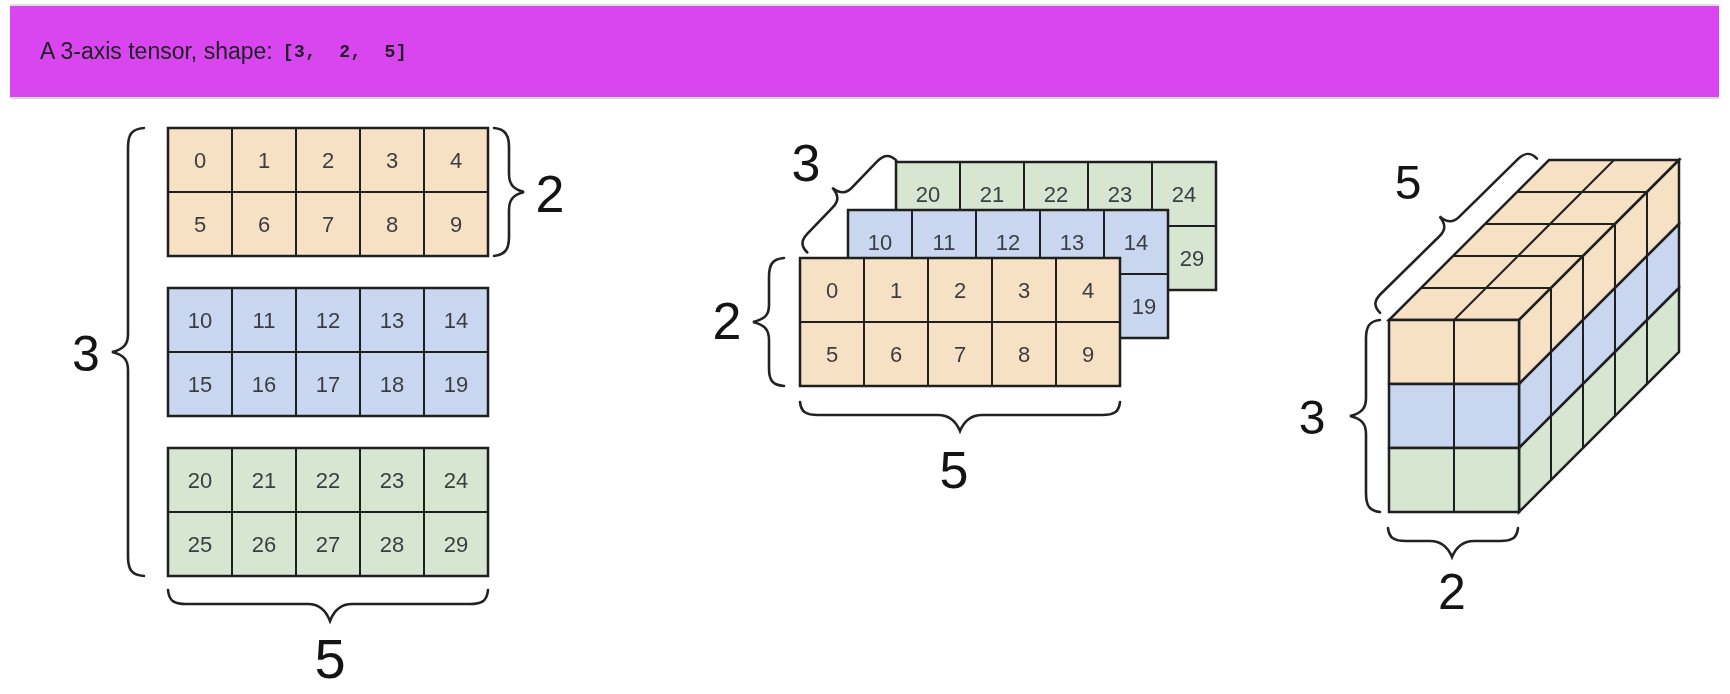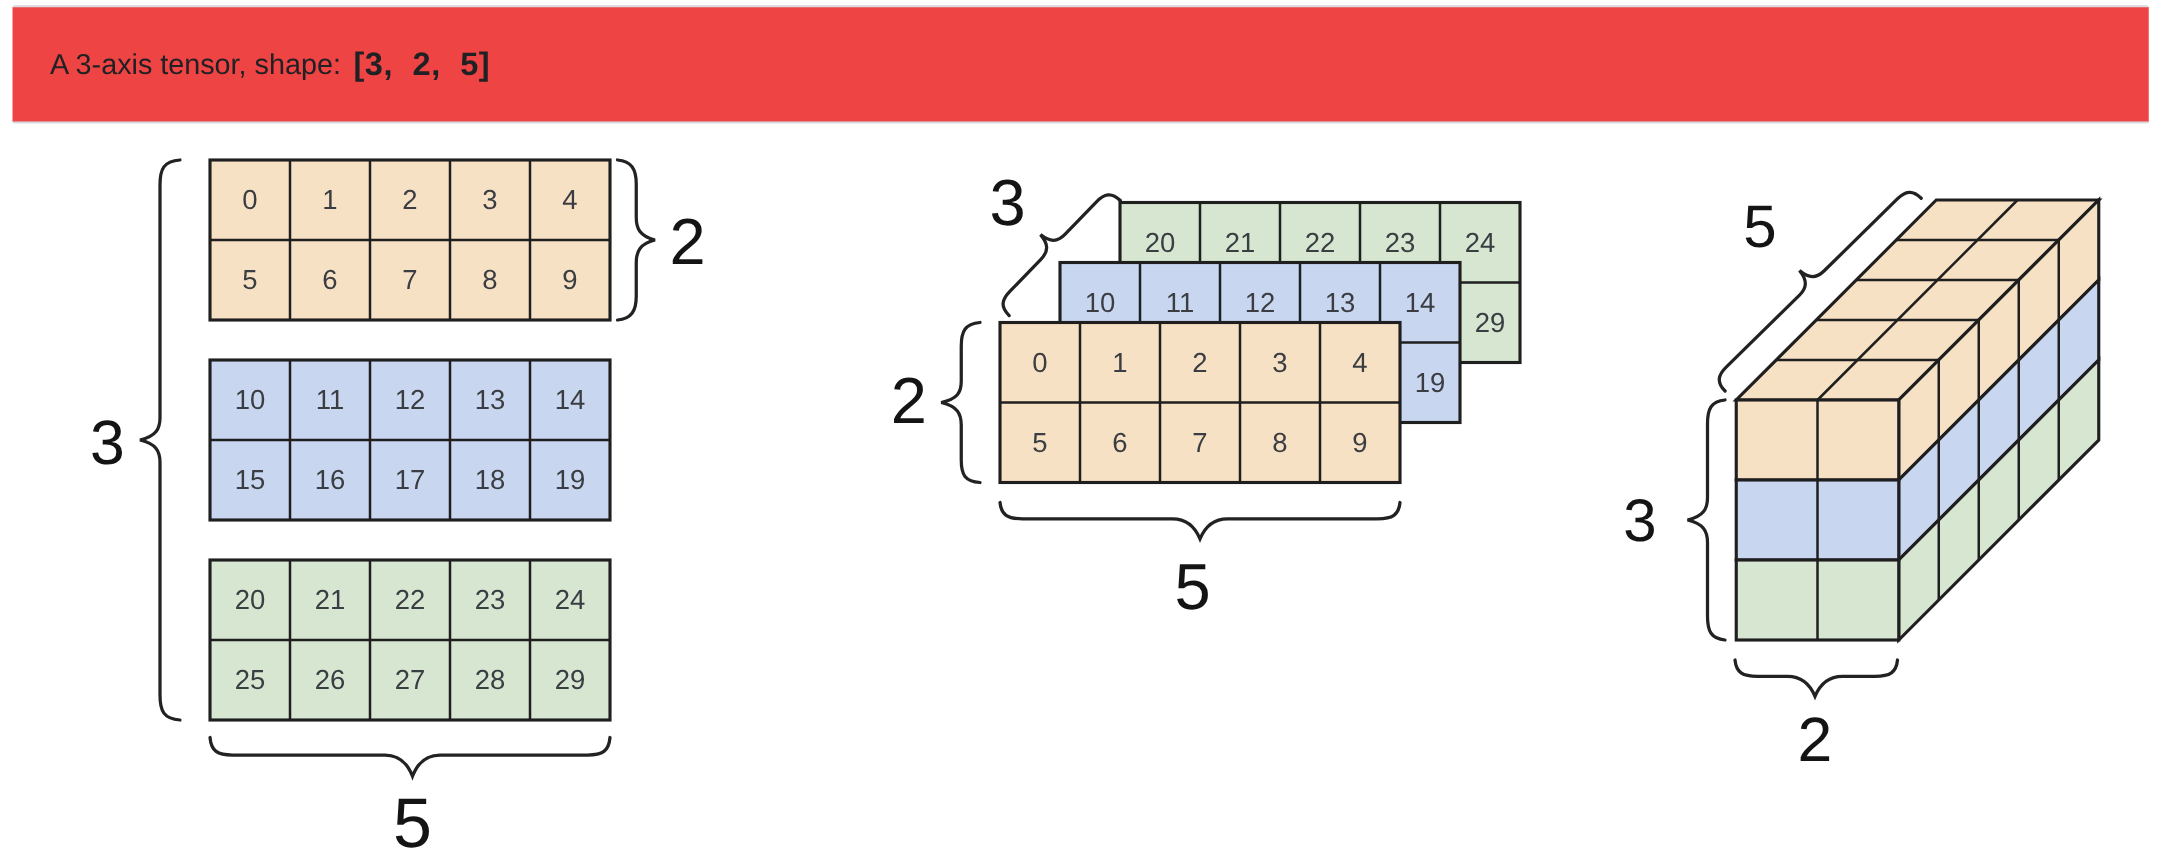--- a/index.html
+++ b/index.html
@@ -1,21 +1,21 @@
 <!DOCTYPE html>
 <html><head>
 <meta charset="utf-8">
 <style>
   html,body{margin:0;padding:0;background:#ffffff;}
   body{width:1730px;height:694px;position:relative;font-family:"Liberation Sans",sans-serif;overflow:hidden;}
-  .header{position:absolute;left:10px;top:4px;width:1709px;height:95px;background:#ef4444;
+  .header{position:absolute;left:10px;top:4px;width:1709px;height:95px;background:#d946ef;
           border-top:2px solid #dcdde1;border-bottom:2px solid #d6d7db;box-sizing:border-box;
           display:flex;align-items:center;padding-left:30px;border-radius:2px;}
   .header .t{font-size:23px;color:#202124;}
-  .header .m{font-size:26px;font-weight:600;font-family:Liberation Sans, sans-serif;
+  .header .m{font-size:18px;font-weight:600;font-family:Liberation Mono, monospace;
              color:#202124;white-space:pre;margin-left:10px;letter-spacing:.5px;}
   svg{position:absolute;left:0;top:0;}
   text{dominant-baseline:central;}
   .cell{font-size:22px;fill:#3a3d42;text-anchor:middle;font-family:"Liberation Sans",sans-serif;}
   .dim{fill:#141414;text-anchor:middle;font-family:"Liberation Sans",sans-serif;}
   .f0{fill:#f7e1c4;}
   .f1{fill:#c9d6f0;}
   .f2{fill:#d7e6d1;}
   .st{stroke:#1f1f1f;stroke-width:2.5;}
   .gl{stroke:#1f1f1f;stroke-width:2;}

